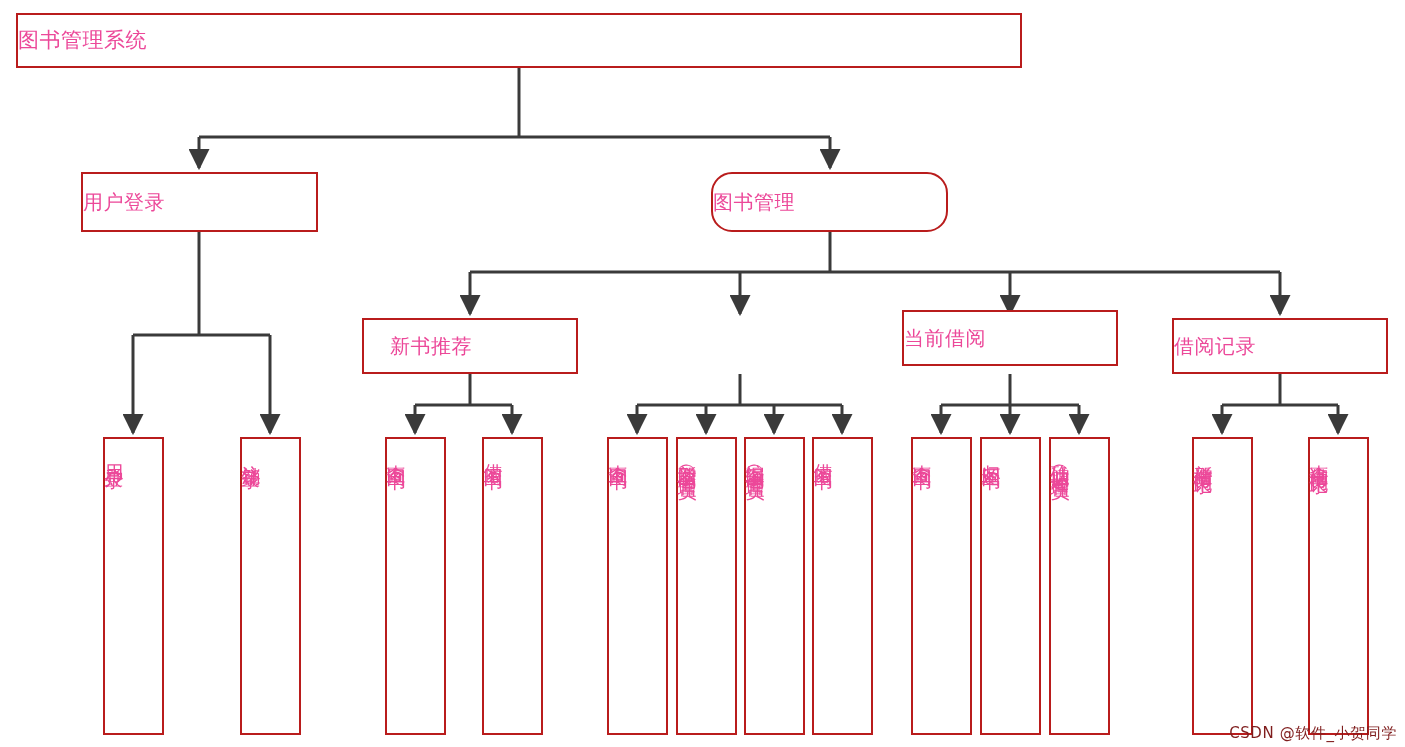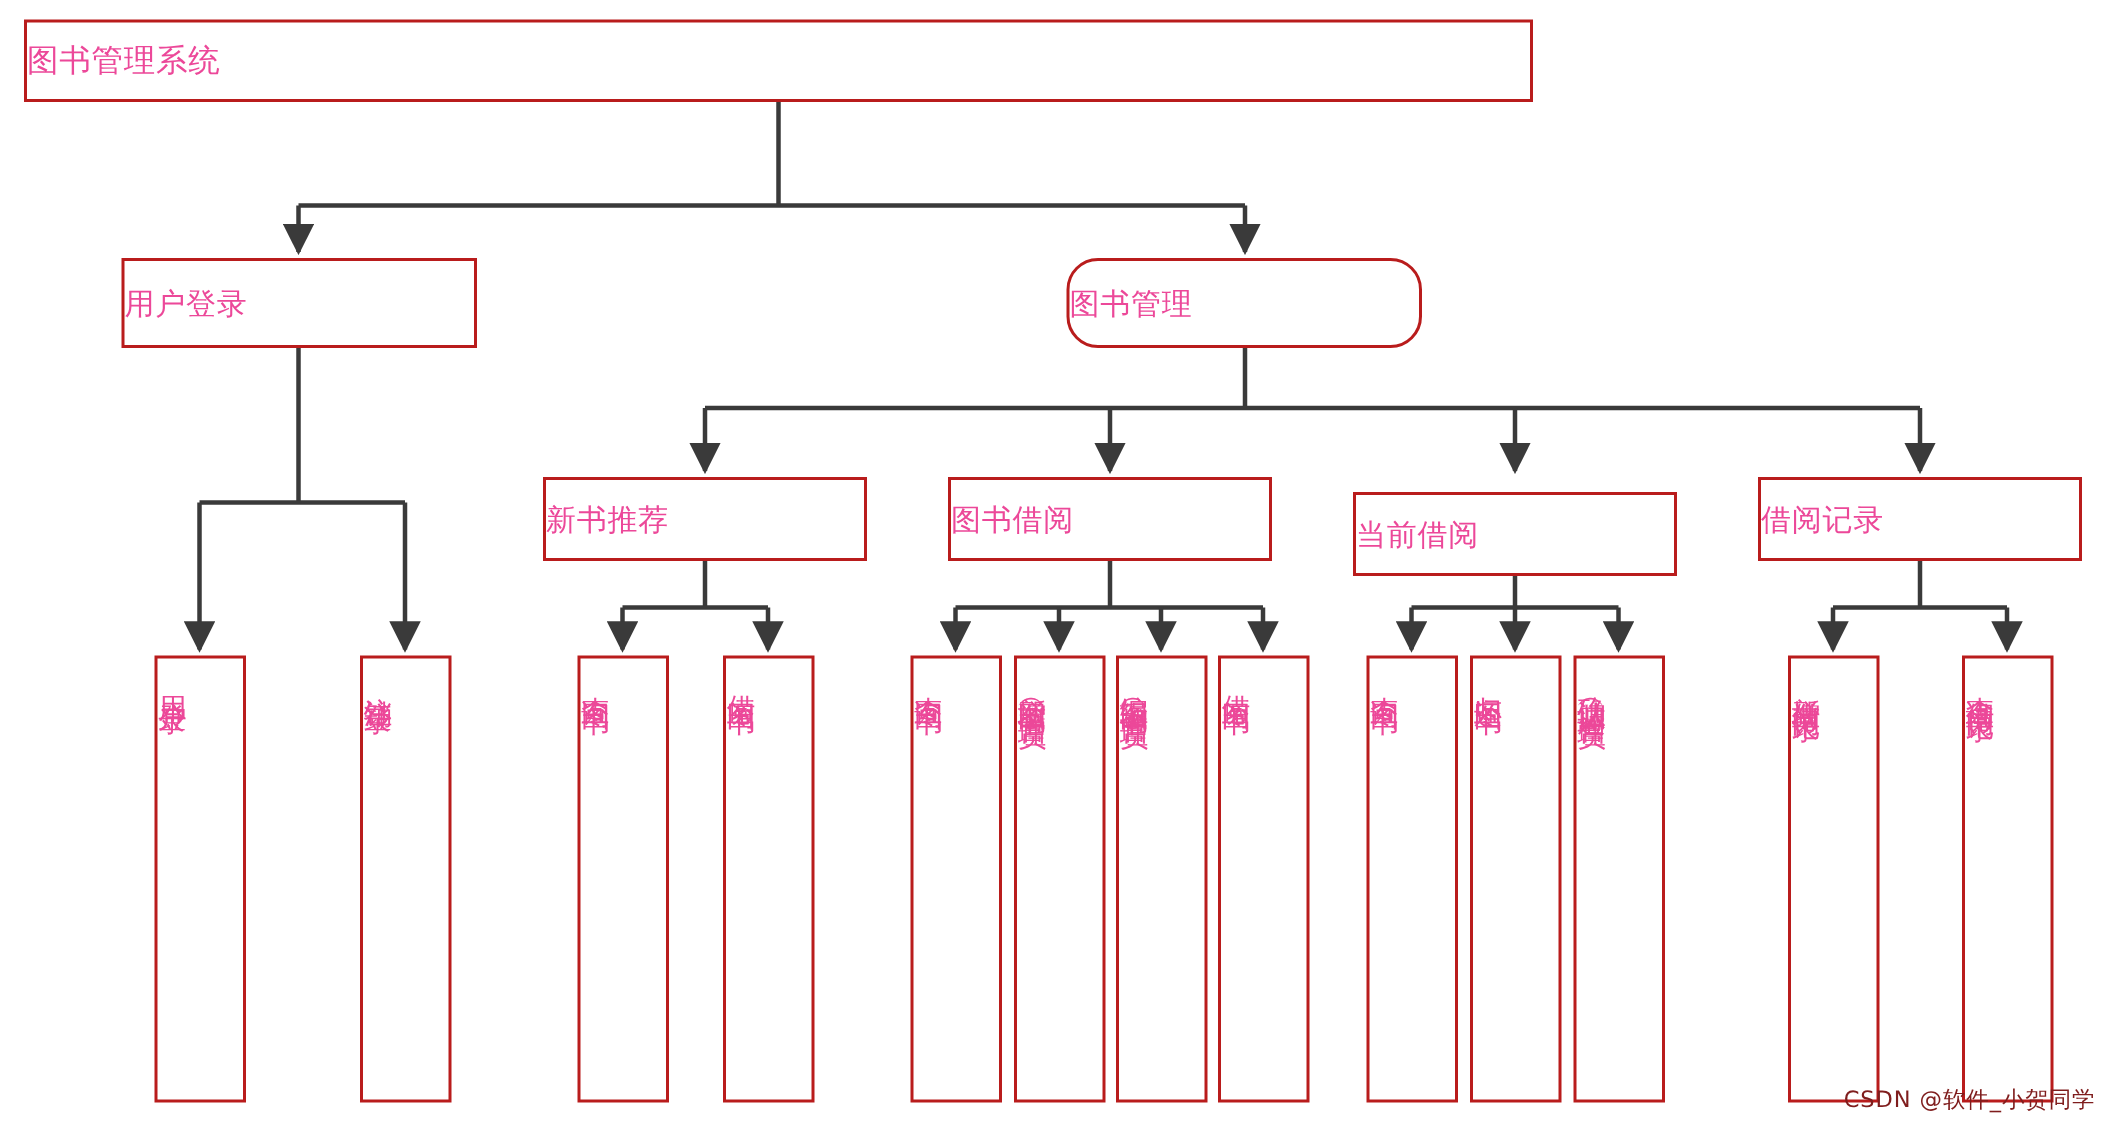--- a/index.html
+++ b/index.html
@@ -134,27 +134,24 @@
     <span class="lbl">图书管理系统</span>
   </div>
 
   <div class="node h" style="left:81px; top:172px; width:237px; height:60px;">
     <span class="lbl">用户登录</span>
   </div>
   <div class="node h" style="left:711px; top:172px; width:237px; height:60px;border-radius:21px;">
     <span class="lbl">图书管理</span>
   </div>
 
-  <div class="node h" style="left:362px; top:318px; width:216px; height:56px;">
+  <div class="node h" style="left:362px; top:318px; width:216px; height:56px;padding-left:26px;">
     <span class="lbl">新书推荐</span>
   </div>
-  <div class="node h" style="left:632px; top:318px; width:216px; height:56px;">
-    <span class="lbl">图书借阅</span>
-  </div>
-  <div class="node h" style="left:902px; top:328px; width:216px; height:56px;">
+  <div class="node h" style="left:902px; top:310px; width:216px; height:56px;">
     <span class="lbl">当前借阅</span>
   </div>
   <div class="node h" style="left:1172px; top:318px; width:216px; height:56px;">
     <span class="lbl">借阅记录</span>
   </div>
 
   <div class="node v" style="left:103px; top:437px; width:61px; height:298px;">
     <span class="lbl">用户登录</span>
   </div>
   <div class="node v" style="left:240px; top:437px; width:61px; height:298px;">

